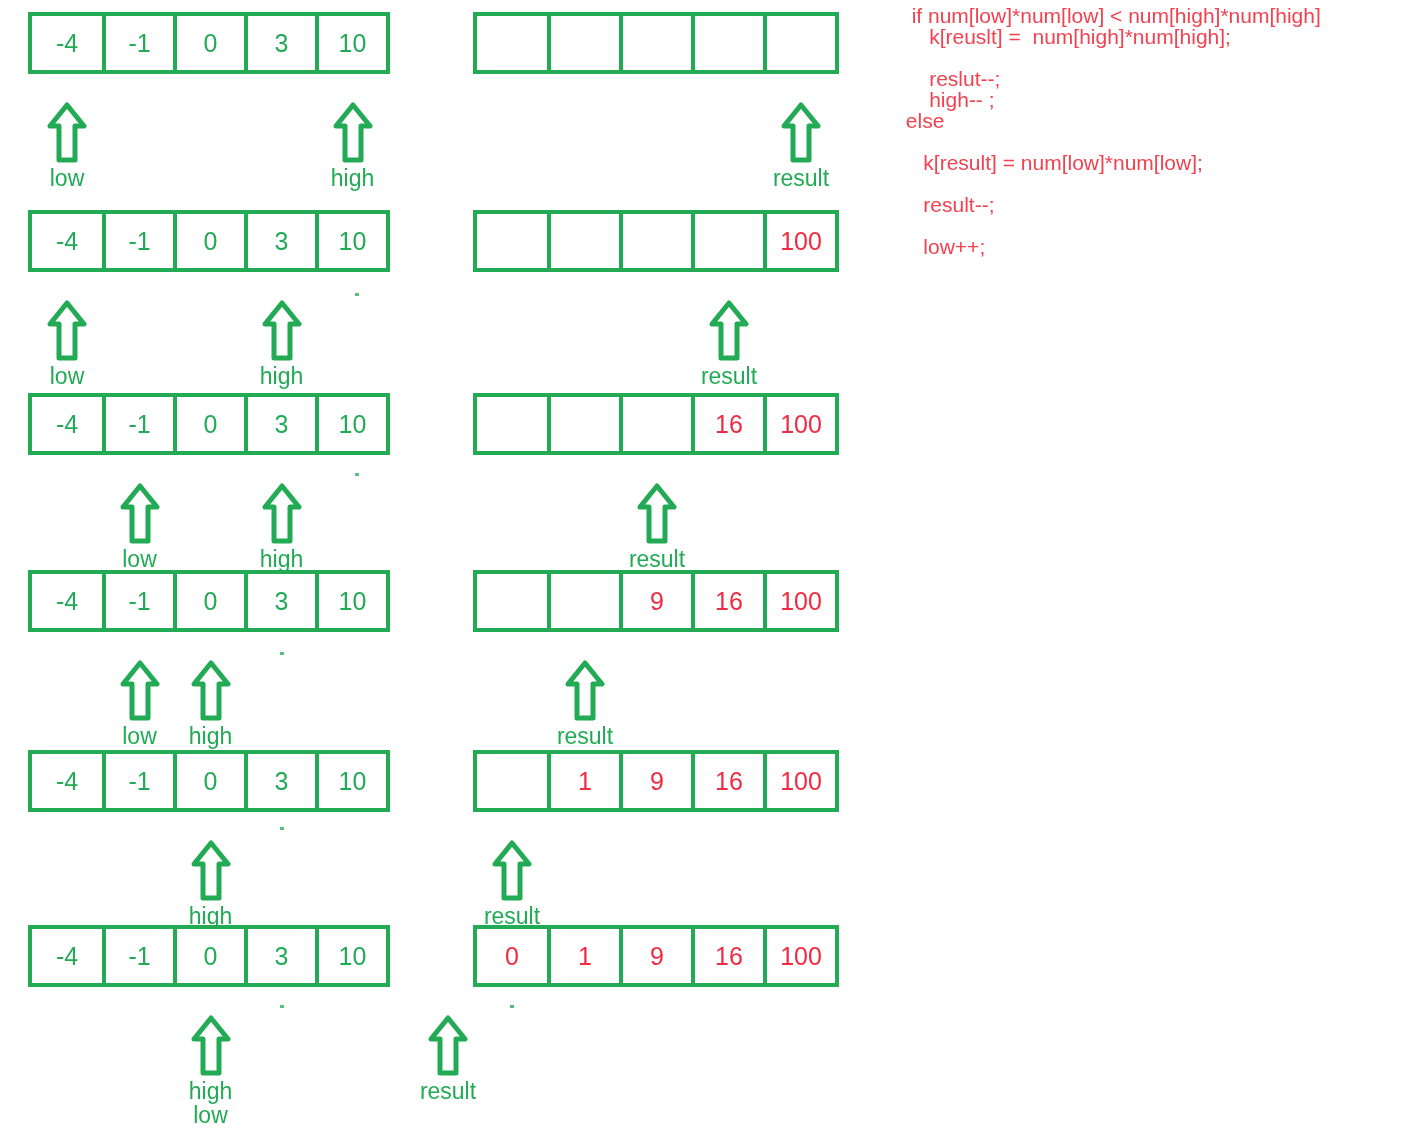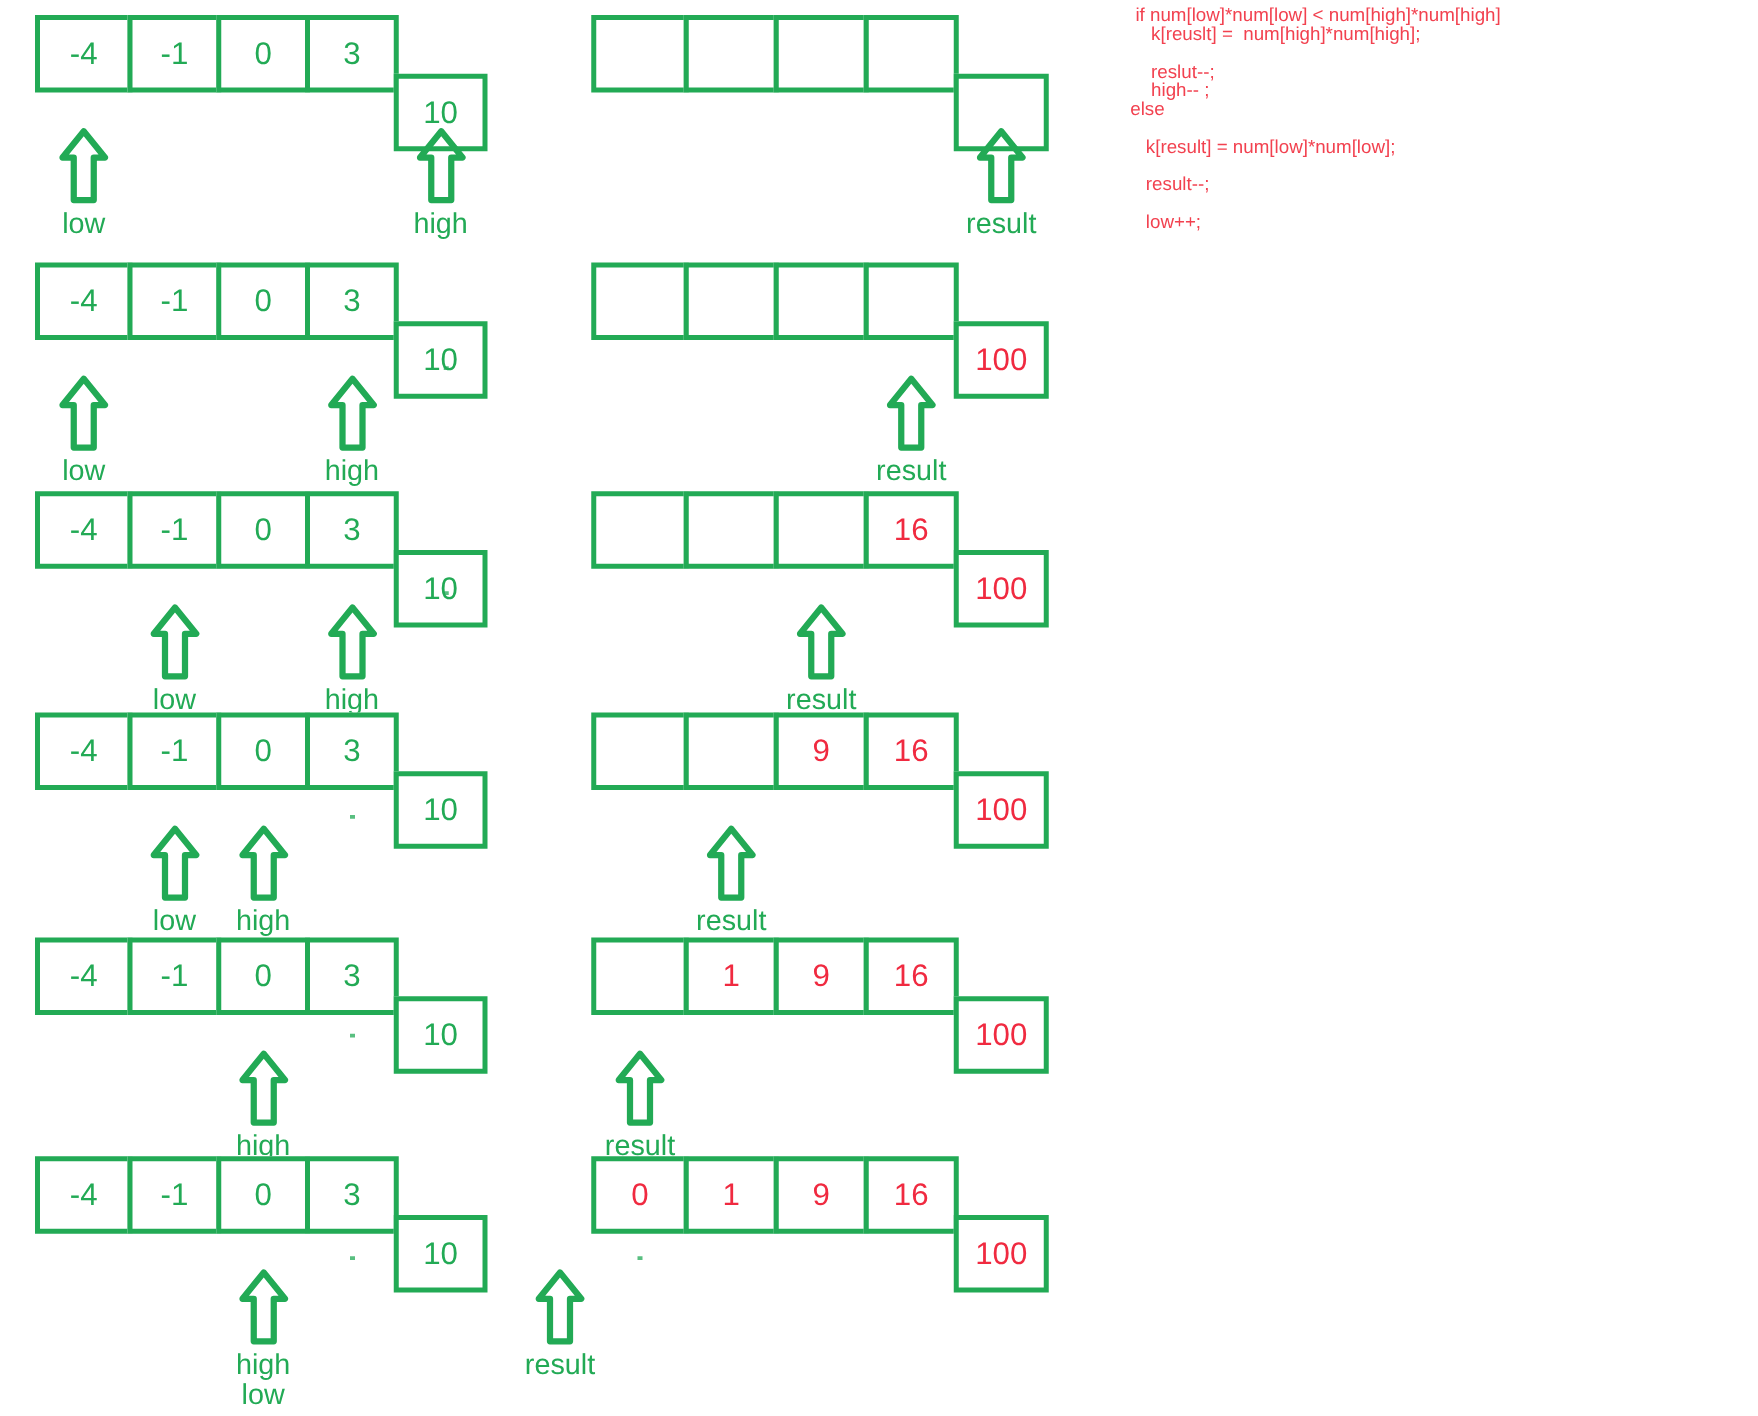--- a/index.html
+++ b/index.html
@@ -25,21 +25,21 @@
     box-sizing: border-box;
     border: 4px solid #22aa55;
     display: flex;
     align-items: center;
     justify-content: center;
     font-size: 25px;
     height: 62px;
     margin-right: -4px;
     background: #ffffff;
   }
-  .cell:last-child { margin-right: 0; margin-top: 47px; }
+  .cell:last-child { margin-right: 0; }
   .cell.num { color: #22aa55; }
   .cell.res { color: #f02a40; }
 
   
   .pointer {
     position: absolute;
     width: 56px;
     display: flex;
     flex-direction: column;
     align-items: center;
@@ -51,21 +51,21 @@
     line-height: 1.05;
     text-align: center;
     white-space: nowrap;
     margin-top: 2px;
   }
 
   
   .code {
     position: absolute;
     color: #f2414f;
-    font-size: 15px;
+    font-size: 21px;
     line-height: 1.0;
     white-space: pre;
     font-family: "Liberation Sans", sans-serif;
   }
   .code .ln { display: block; white-space: pre; }
 
   
   .speck {
     position: absolute;
     background: #22aa55;

